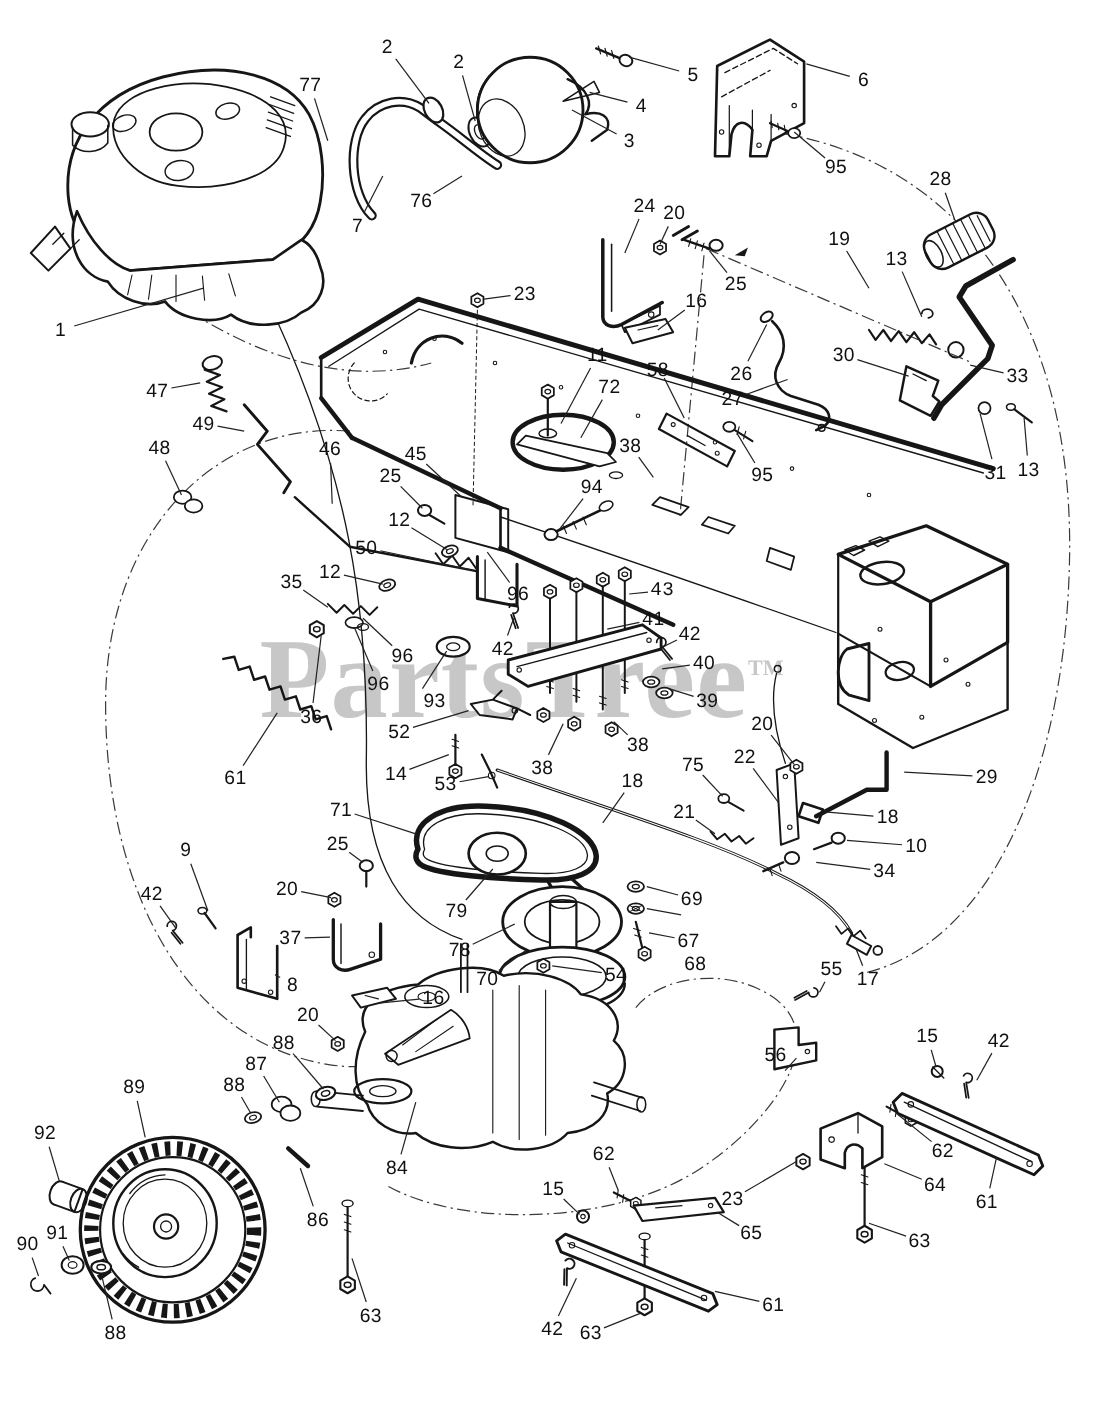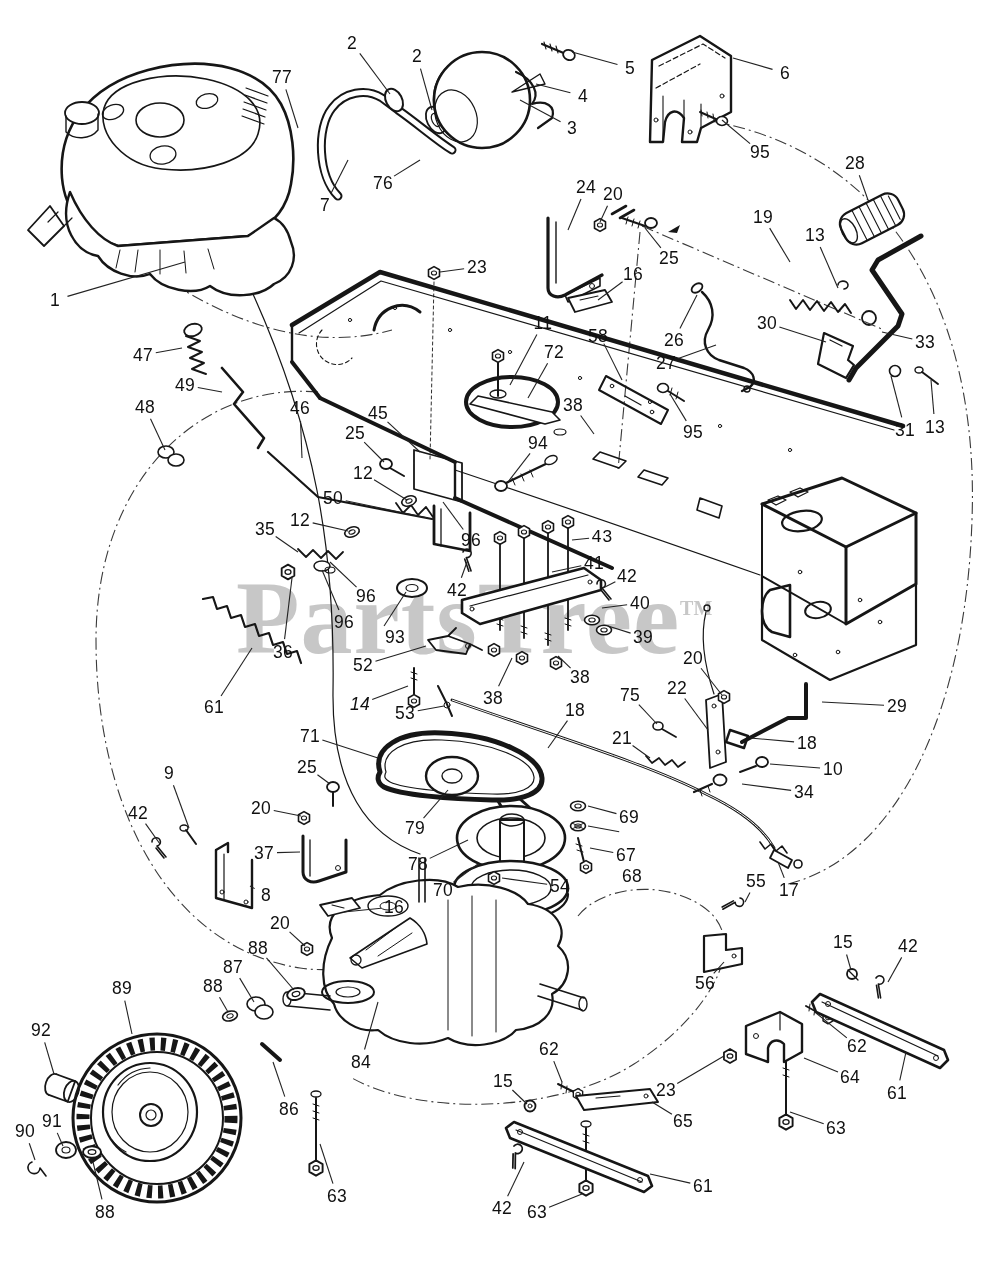--- a/index.html
+++ b/index.html
@@ -579,21 +579,21 @@
       <div class="callout" style="left: 333px; top: 498px;">50</div>
       <div class="callout" style="left: 300px; top: 520px;">12</div>
       <div class="callout" style="left: 265px; top: 529px;">35</div>
       <div class="callout" style="left: 471px; top: 540px;">96</div>
       <div class="callout" style="left: 457px; top: 590px;">42</div>
       <div class="callout" style="left: 366px; top: 596px;">96</div>
       <div class="callout" style="left: 344px; top: 622px;">96</div>
       <div class="callout" style="left: 283px; top: 652px;">36</div>
       <div class="callout" style="left: 395px; top: 637px;">93</div>
       <div class="callout" style="left: 363px; top: 665px;">52</div>
-      <div class="callout" style="left: 360px; top: 704px; font-style: italic;">14</div>
+      <div class="callout" style="left: 360px; top: 704px;">14</div>
       <div class="callout" style="left: 405px; top: 713px;">53</div>
       <div class="callout" style="left: 214px; top: 707px;">61</div>
       <div class="callout" style="left: 602px; top: 537px; font-family: Liberation Mono, monospace;">43</div>
       <div class="callout" style="left: 594px; top: 563px;">41</div>
       <div class="callout" style="left: 627px; top: 576px;">42</div>
       <div class="callout" style="left: 640px; top: 603px;">40</div>
       <div class="callout" style="left: 643px; top: 637px;">39</div>
       <div class="callout" style="left: 580px; top: 677px;">38</div>
       <div class="callout" style="left: 493px; top: 698px;">38</div>
       <div class="callout" style="left: 693px; top: 658px;">20</div>
@@ -627,21 +627,21 @@
       <div class="callout" style="left: 213px; top: 986px;">88</div>
       <div class="callout" style="left: 122px; top: 988px;">89</div>
       <div class="callout" style="left: 41px; top: 1030px;">92</div>
       <div class="callout" style="left: 25px; top: 1131px;">90</div>
       <div class="callout" style="left: 52px; top: 1121px;">91</div>
       <div class="callout" style="left: 105px; top: 1212px;">88</div>
       <div class="callout" style="left: 289px; top: 1109px;">86</div>
       <div class="callout" style="left: 337px; top: 1196px;">63</div>
       <div class="callout" style="left: 756px; top: 881px;">55</div>
       <div class="callout" style="left: 789px; top: 890px;">17</div>
-      <div class="callout" style="left: 705px; top: 983px;">56</div>
+      <div class="callout" style="left: 705px; top: 959px;">56</div>
       <div class="callout" style="left: 503px; top: 1081px;">15</div>
       <div class="callout" style="left: 549px; top: 1049px;">62</div>
       <div class="callout" style="left: 666px; top: 1090px;">23</div>
       <div class="callout" style="left: 683px; top: 1121px;">65</div>
       <div class="callout" style="left: 502px; top: 1208px;">42</div>
       <div class="callout" style="left: 537px; top: 1212px;">63</div>
       <div class="callout" style="left: 703px; top: 1186px;">61</div>
       <div class="callout" style="left: 843px; top: 942px;">15</div>
       <div class="callout" style="left: 908px; top: 946px;">42</div>
       <div class="callout" style="left: 857px; top: 1046px;">62</div>

